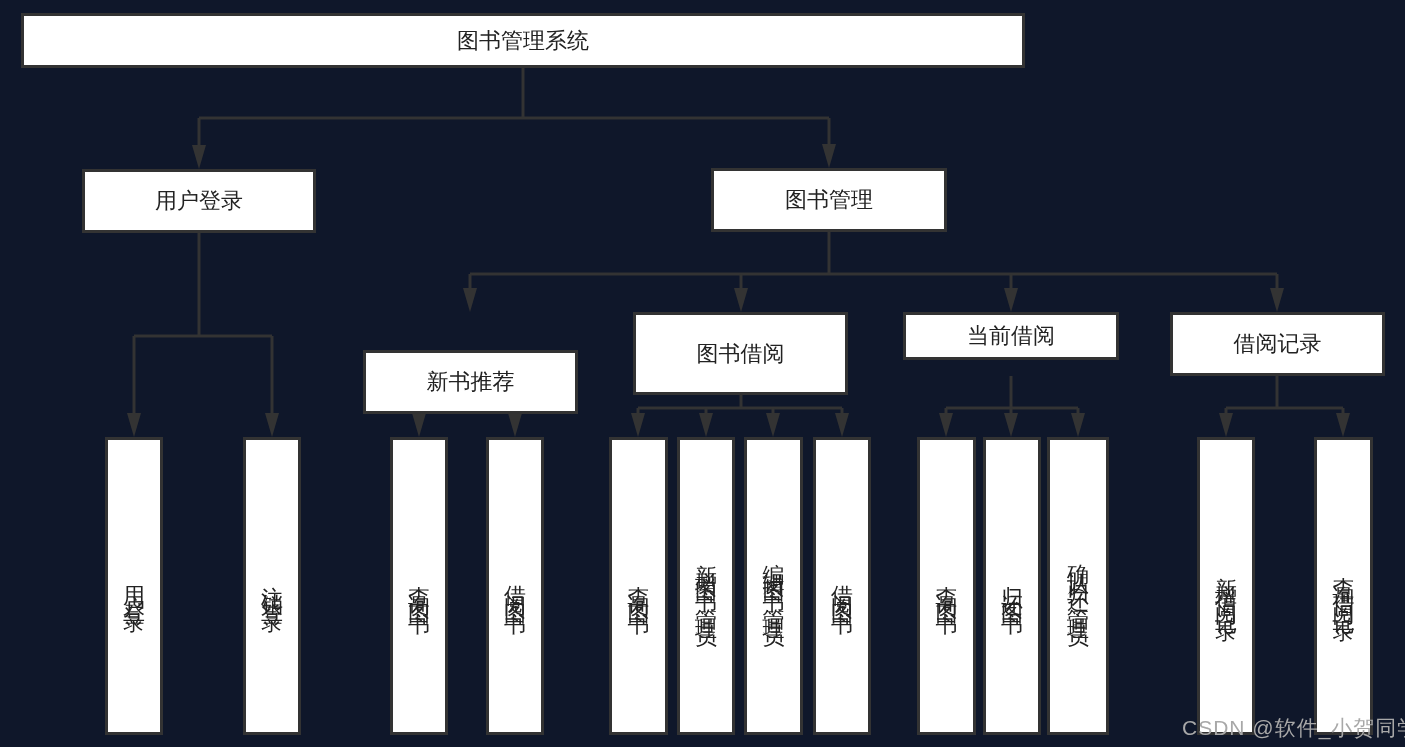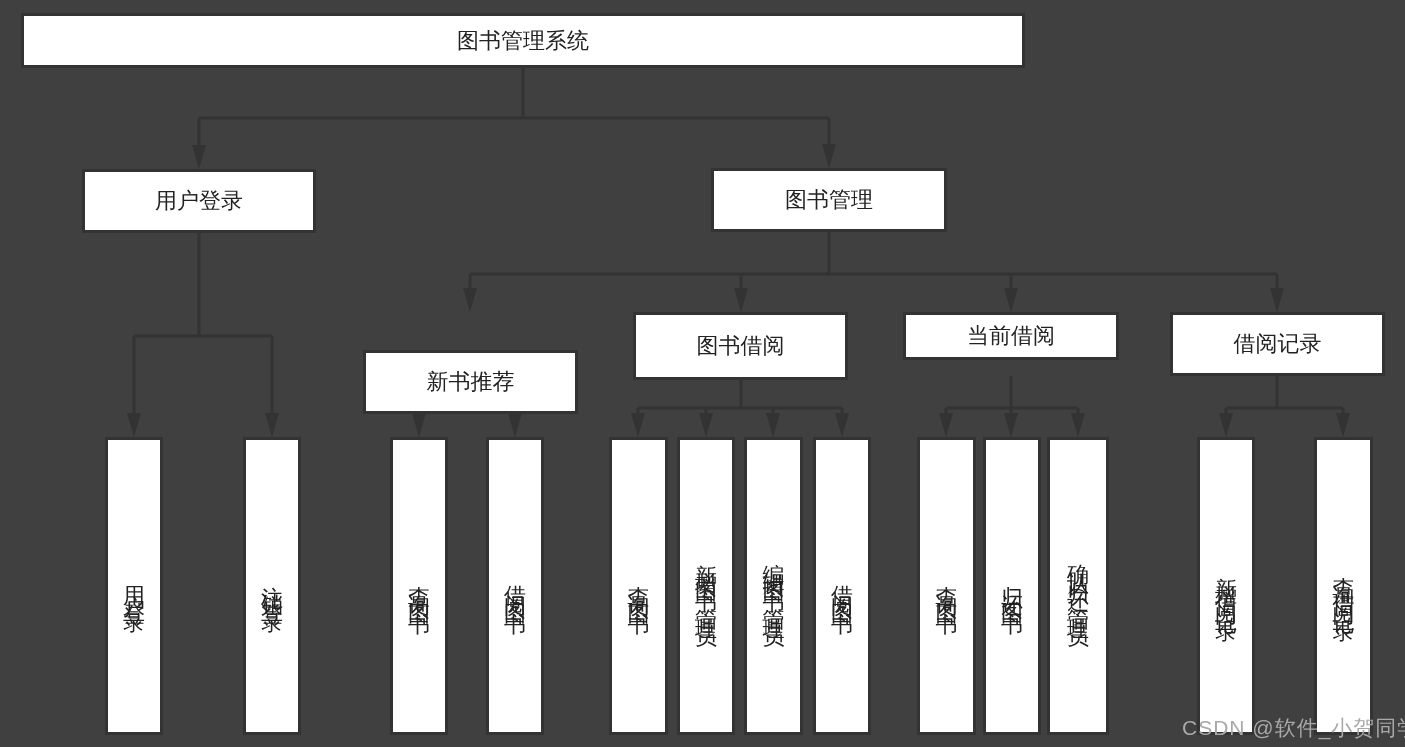--- a/index.html
+++ b/index.html
@@ -5,21 +5,21 @@
   html, body {
     margin: 0;
     padding: 0;
     background: #ffffff;
     font-family: "Liberation Sans", sans-serif;
   }
   .stage {
     position: relative;
     width: 1405px;
     height: 747px;
-    background: #404040;
+    background: #0f172a;
     overflow: hidden;
   }
   .connectors {
     position: absolute;
     left: 0;
     top: 0;
     z-index: 0;
   }
   .node {
     position: absolute;
@@ -128,21 +128,21 @@
   <div class="node" style="left:82px; top:169px; width:234px; height:64px;">
     <span>用户登录</span>
   </div>
   <div class="node" style="left:711px; top:168px; width:236px; height:64px;">
     <span>图书管理</span>
   </div>
 
   <div class="node" style="left:363px; top:312px; width:215px; height:64px;margin-top:38px;">
     <span>新书推荐</span>
   </div>
-  <div class="node" style="left:633px; top:312px; width:215px; height:68px;">
+  <div class="node" style="left:633px; top:312px; width:215px; height:83px;">
     <span>图书借阅</span>
   </div>
   <div class="node" style="left:903px; top:312px; width:216px; height:48px;">
     <span>当前借阅</span>
   </div>
   <div class="node" style="left:1170px; top:312px; width:215px; height:64px;">
     <span>借阅记录</span>
   </div>
 
   <div class="node v" style="left:105px; top:437px; width:58px; height:298px;">

